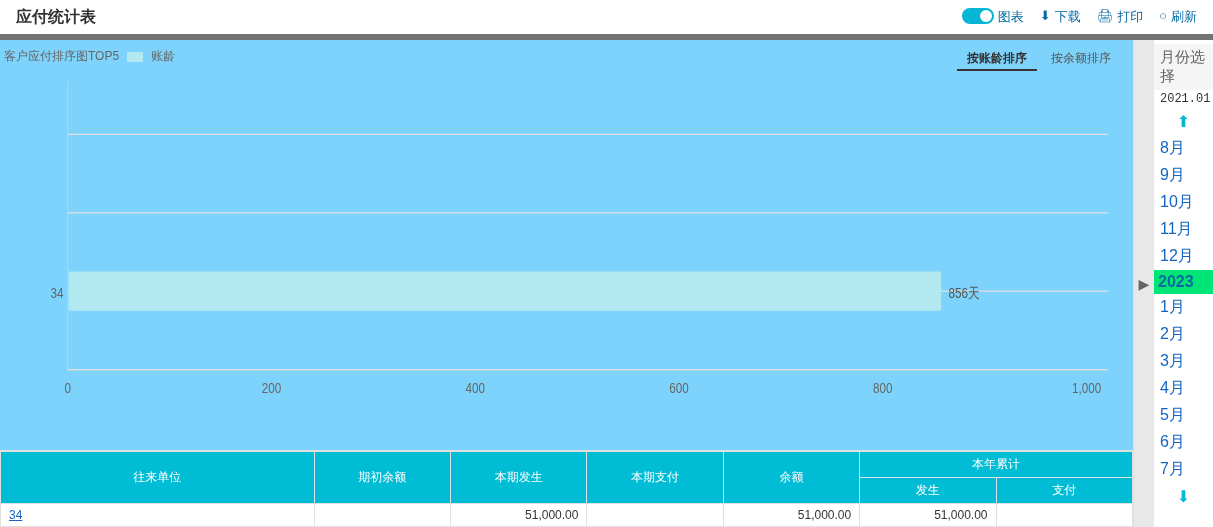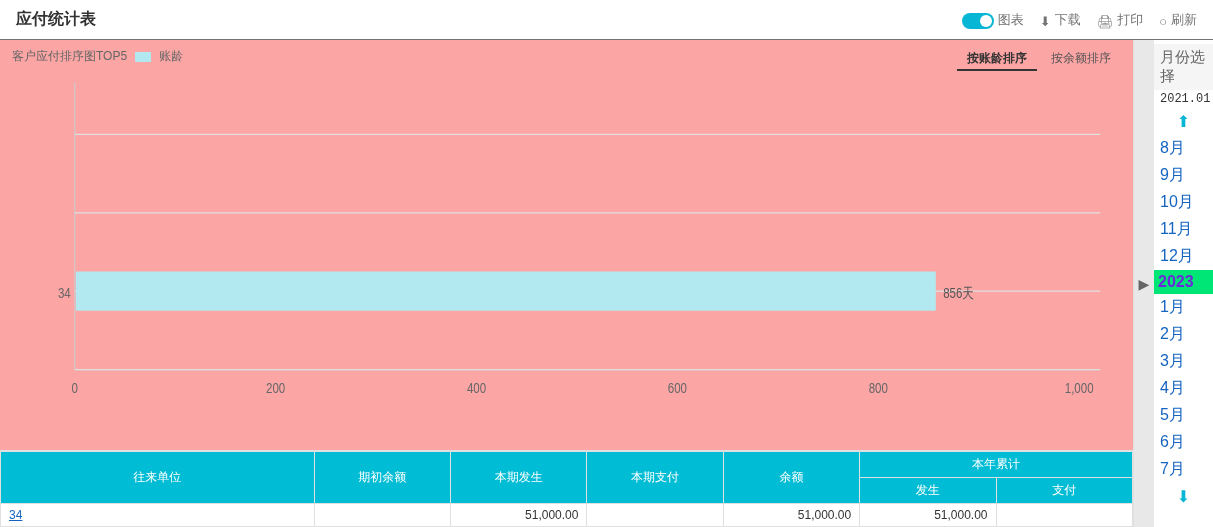--- a/index.html
+++ b/index.html
@@ -1,35 +1,35 @@
 <!DOCTYPE html>
 <html><head>
   <meta charset="utf-8">
   <style>
     * { box-sizing: border-box; margin: 0; padding: 0; }
     body { font-family: 'Microsoft YaHei', Arial, sans-serif; font-size: 12px; background: #f5f5f5; color: #333; }
 
     .app-container { width: 1213px; height: 527px; display: flex; flex-direction: column; background: #fff; overflow: hidden; }
 
     
-    .header { display: flex; align-items: center; justify-content: space-between; padding: 8px 16px; background: #fff; border-bottom: 1px solid #737373; height: 40px; }
+    .header { display: flex; align-items: center; justify-content: space-between; padding: 8px 16px; background: #fff; border-bottom: 6px solid #737373; height: 40px; }
     .header-title { font-size: 16px; font-weight: bold; color: #333; }
     .header-actions { display: flex; align-items: center; gap: 16px; }
-    .header-action { display: flex; align-items: flex-end; gap: 4px; cursor: pointer; color: #737373; font-size: 13px; }
+    .header-action { display: flex; align-items: flex-start; gap: 4px; cursor: pointer; color: #0369a1; font-size: 13px; }
     .toggle-switch { width: 32px; height: 16px; background: #06b6d4; border-radius: 8px; position: relative; cursor: pointer; }
     .toggle-switch::after { content: ''; position: absolute; width: 12px; height: 12px; background: #fff; border-radius: 50%; top: 2px; right: 2px; }
 
     
     .main-area { display: flex; flex: 1; overflow: hidden; }
 
     
     .content { flex: 1; display: flex; flex-direction: column; overflow: hidden; }
 
     
-    .chart-section { flex: 1; padding: 8px 12px; background: #fca5a5; position: relative; min-height: 0; }
+    .chart-section { flex: 1; padding: 8px 4px; background: #7dd3fc; position: relative; min-height: 0; }
     .chart-legend { display: flex; align-items: center; gap: 8px; margin-bottom: 4px; font-size: 12px; color: #666; }
     .legend-dot { width: 16px; height: 10px; background: #b2e8f0; border: 1px solid #b2e8f0; }
 
     
     .sort-buttons { position: absolute; top: 8px; right: 12px; display: flex; gap: 4px; }
     .sort-btn { padding: 2px 10px; font-size: 12px; cursor: pointer; border-bottom: 2px solid transparent; color: #555; }
     .sort-btn.active { border-bottom: 2px solid #333; color: #333; font-weight: bold; }
 
     
     .chart-container { position: relative; width: 100%; height: calc(100% - 28px); }
@@ -48,21 +48,21 @@
     td a { color: #1565c0; text-decoration: underline; cursor: pointer; }
 
     
     .sidebar { width: 80px; background: #fff; border-left: 1px solid #e0e0e0; display: flex; flex-direction: column; overflow: hidden; position: relative; }
     .sidebar-arrow { width: 20px; background: #e8e8e8; cursor: pointer; display: flex; align-items: center; justify-content: center; position: absolute; left: 0; top: 0; bottom: 0; }
     .sidebar-arrow-icon { color: #666; font-size: 14px; }
     .sidebar-content { margin-left: 20px; padding: 4px 0; overflow-y: auto; flex: 1; }
     .sidebar-title { font-size: 15px; color: #666; padding: 4px 6px; background: #f5f5f5; }
     .sidebar-year-label { font-size: 12px; color: #333; padding: 2px 6px; font-family: Liberation Mono, monospace; }
     .sidebar-month { font-size: 16px; color: #1565c0; padding: 3px 6px; cursor: pointer; }
-    .sidebar-month.year-badge { background: #00e676; color: #6d28d9; font-weight: bold; padding: 3px 4px; }
+    .sidebar-month.year-badge { background: #00e676; color: #0369a1; font-weight: bold; padding: 3px 4px; }
     .sidebar-nav-btn { display: flex; align-items: center; justify-content: center; padding: 4px; cursor: pointer; }
 
     
     .sidebar-content::-webkit-scrollbar { width: 4px; }
     .sidebar-content::-webkit-scrollbar-thumb { background: #ccc; border-radius: 2px; }
   </style>
 </head>
 <body>
 
 <div class="app-container">

